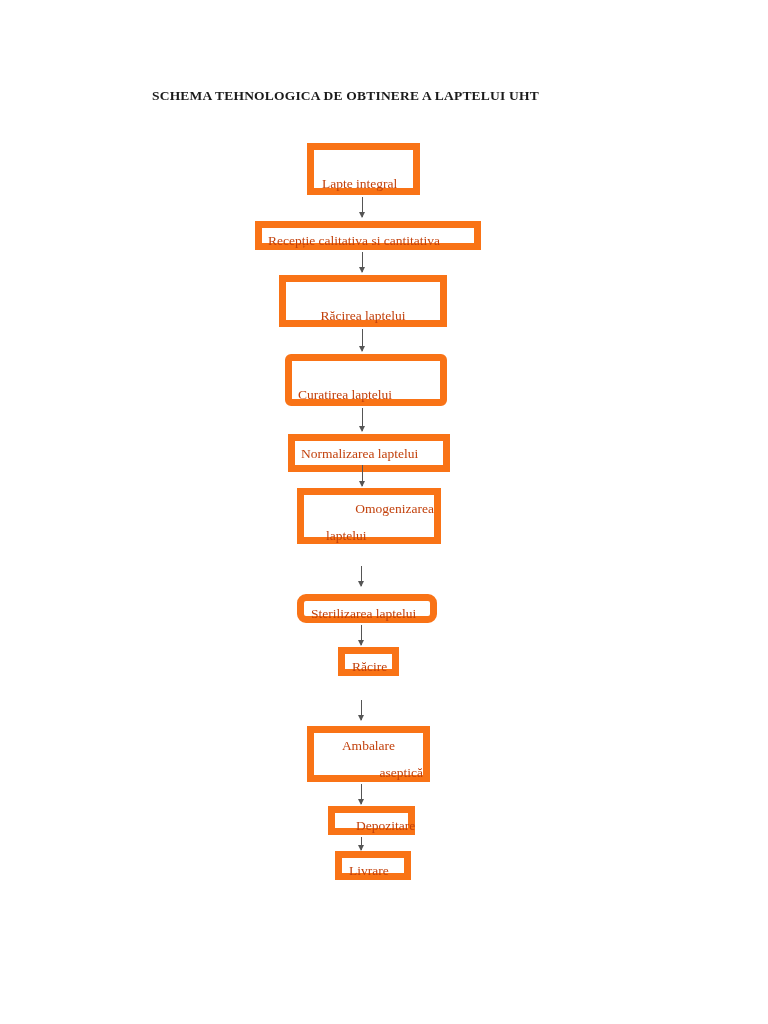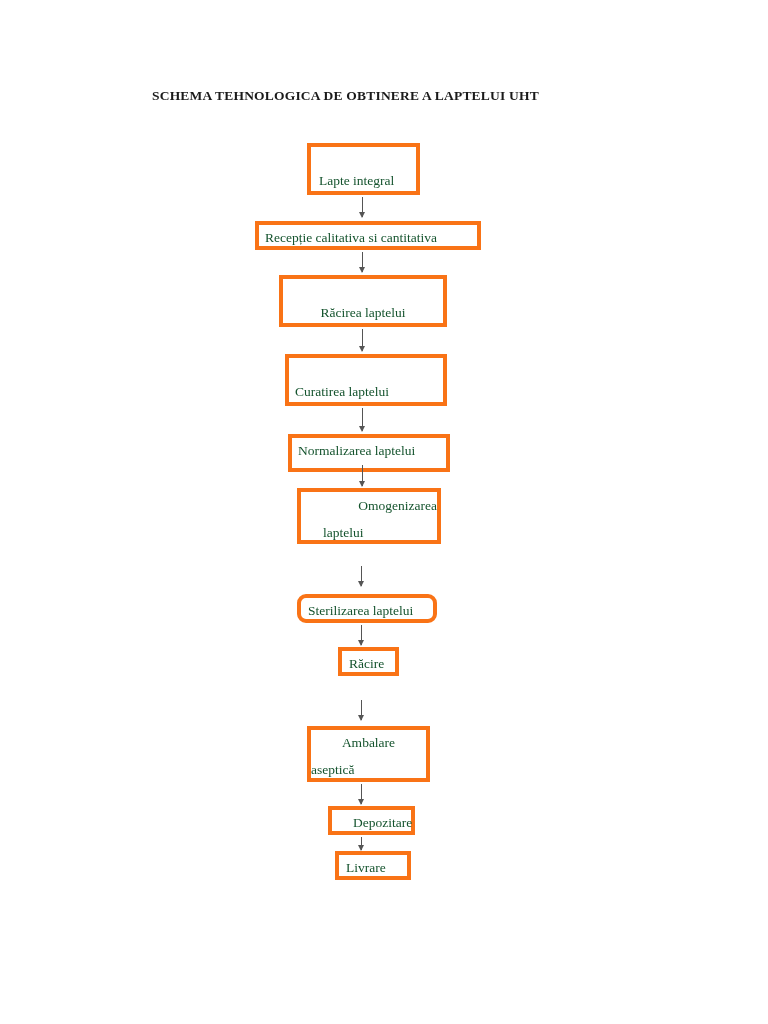--- a/index.html
+++ b/index.html
@@ -29,25 +29,25 @@
     font-size: 13.5px;
     font-weight: bold;
     letter-spacing: 0.2px;
     white-space: nowrap;
     color: #1a1a1a;
   }
 
   .node {
     position: absolute;
     box-sizing: border-box;
-    border: 4px solid #f97316;
+    border: 7px solid #f97316;
     background: #ffffff;
     font-size: 13.5px;
     line-height: 1.05;
-    color: #14532d;
+    color: #c2410c;
   }
 
   
   .node .txt {
     position: absolute;
     white-space: nowrap;
   }
 
   .arrow {
     position: absolute;
@@ -81,21 +81,21 @@
   <div class="node" style="left:255px; top:221px; width:226px; height:29px;">
     <span class="txt" style="left:6px; top:6px;">Recepție calitativa si cantitativa</span>
   </div>
   <div class="arrow" style="left:362px; top:252px; height:20px;"></div>
 
   <div class="node" style="left:279px; top:275px; width:168px; height:52px;">
     <span class="txt" style="left:0; right:0; text-align:center; top:27px;">Răcirea laptelui</span>
   </div>
   <div class="arrow" style="left:362px; top:329px; height:22px;"></div>
 
-  <div class="node" style="left:285px; top:354px; width:162px; height:52px;">
+  <div class="node" style="left:285px; top:354px; width:162px; height:52px;border-radius:6px;">
     <span class="txt" style="left:6px; top:27px;">Curatirea laptelui</span>
   </div>
   <div class="arrow" style="left:362px; top:408px; height:23px;"></div>
 
   <div class="node" style="left:288px; top:434px; width:162px; height:38px;">
     <span class="txt" style="left:6px; top:6px;">Normalizarea laptelui</span>
   </div>
   <div class="arrow" style="left:362px; top:465px; height:21px;"></div>
 
   <div class="node" style="left:297px; top:488px; width:144px; height:56px;">
@@ -109,21 +109,21 @@
   </div>
   <div class="arrow" style="left:361px; top:625px; height:20px;"></div>
 
   <div class="node" style="left:338px; top:647px; width:61px; height:29px;">
     <span class="txt" style="left:7px; top:6px;">Răcire</span>
   </div>
   <div class="arrow" style="left:361px; top:700px; height:20px;"></div>
 
   <div class="node" style="left:307px; top:726px; width:123px; height:56px;">
     <span class="txt" style="left:0; right:0; text-align:center; top:6px;">Ambalare</span>
-    <span class="txt" style="left:0; right:0; text-align:left; top:33px;">aseptică</span>
+    <span class="txt" style="left:0; right:0; text-align:right; top:33px;">aseptică</span>
   </div>
   <div class="arrow" style="left:361px; top:784px; height:20px;"></div>
 
   <div class="node" style="left:328px; top:806px; width:87px; height:29px;">
     <span class="txt" style="left:7px; top:6px;margin-left:14px;">Depozitare</span>
   </div>
   <div class="arrow" style="left:361px; top:837px; height:13px;"></div>
 
   <div class="node" style="left:335px; top:851px; width:76px; height:29px;text-align:center;">
     <span class="txt" style="left:7px; top:6px;">Livrare</span>

